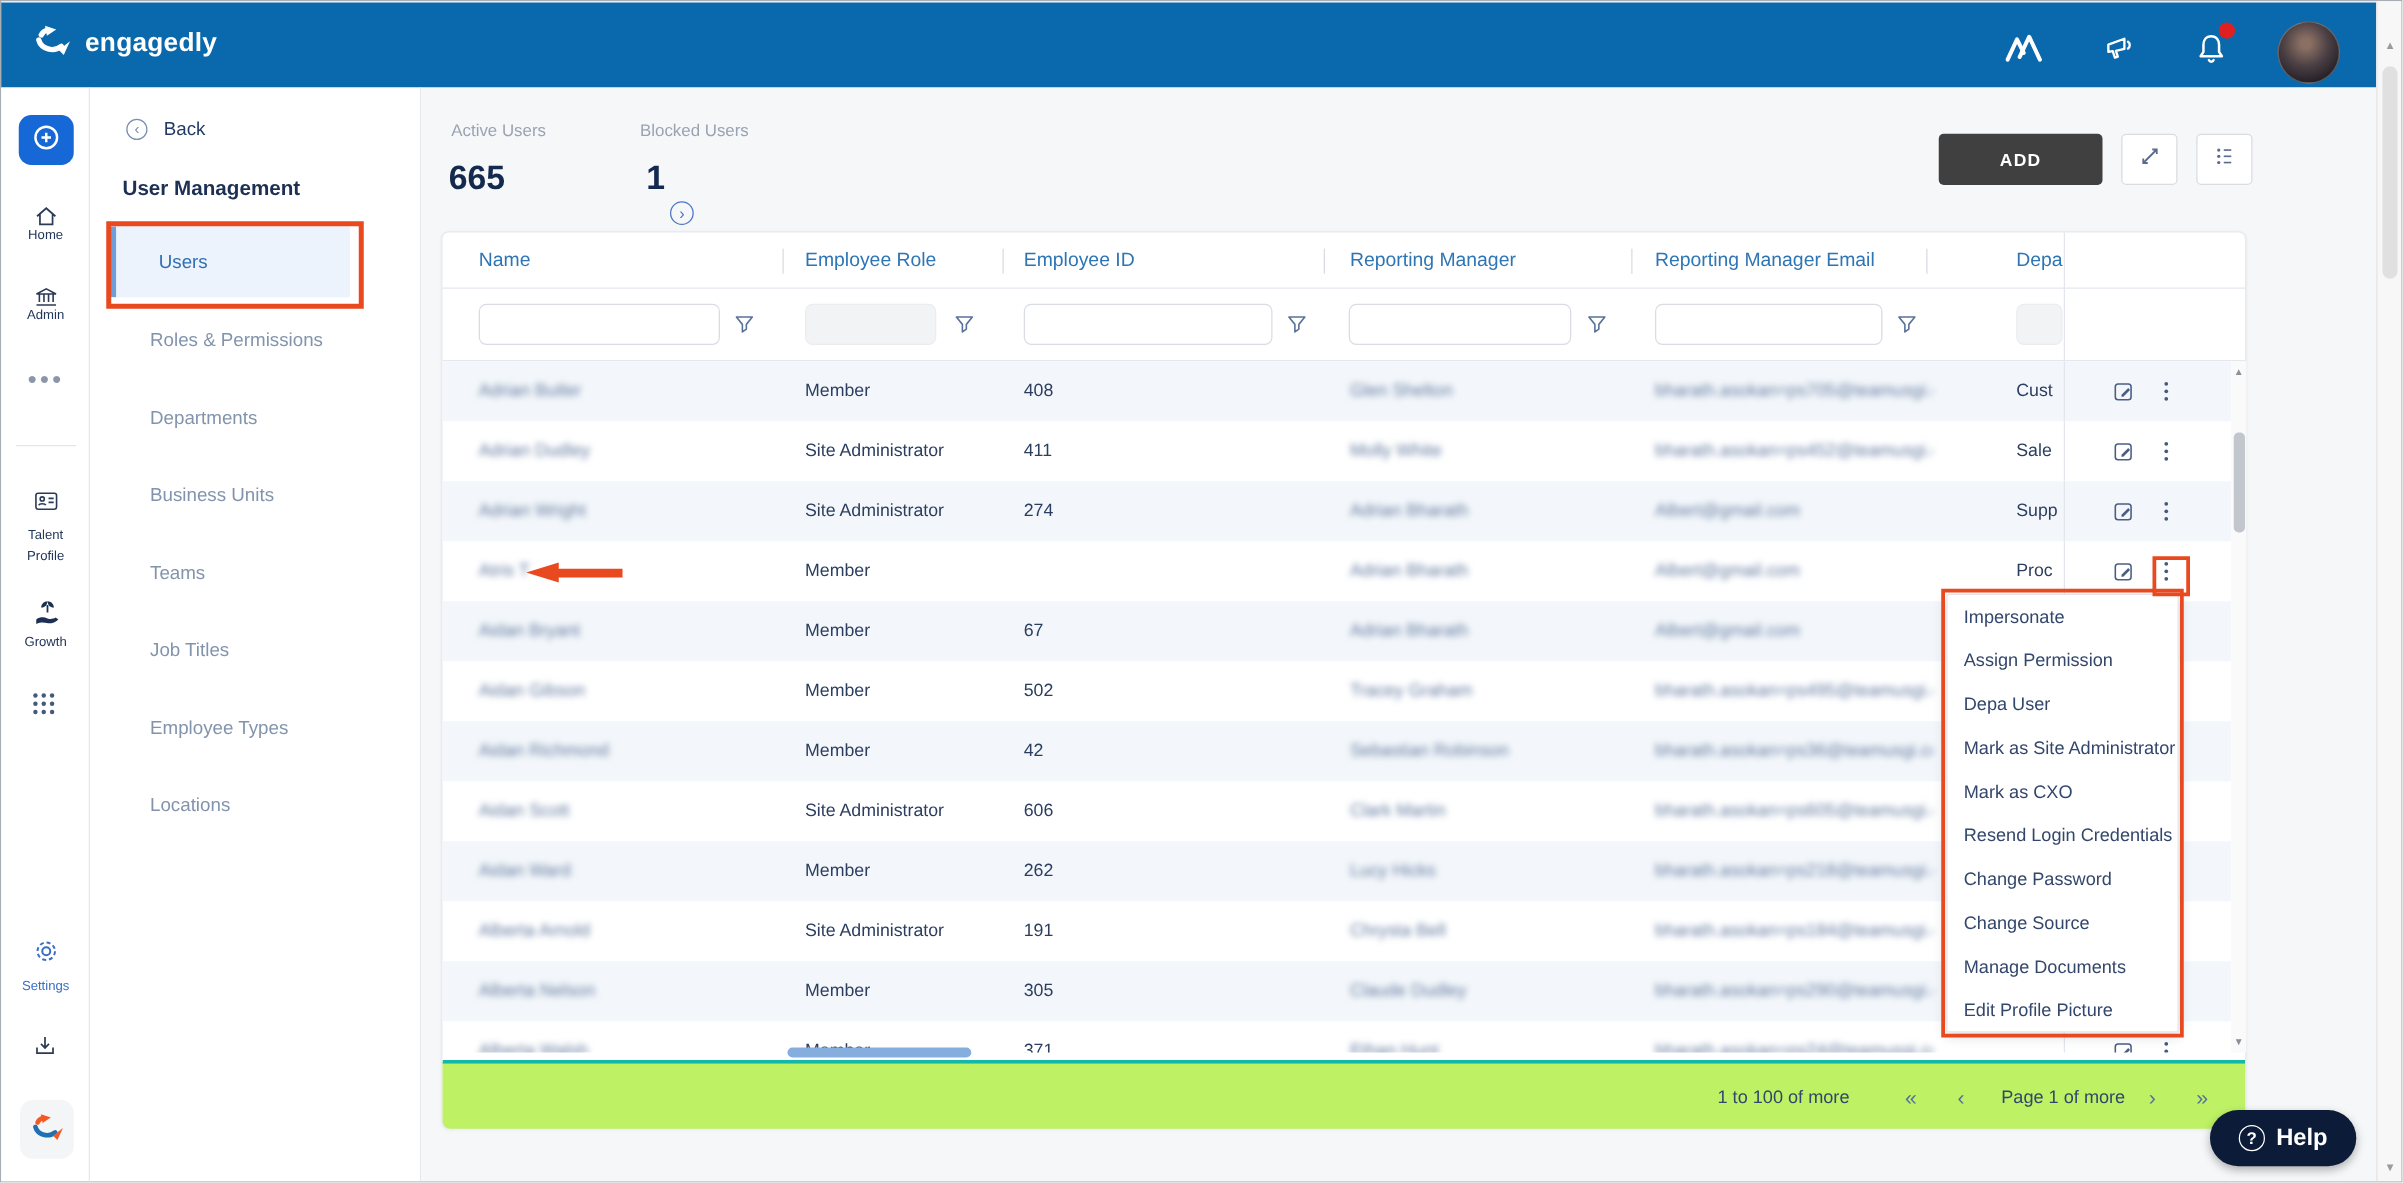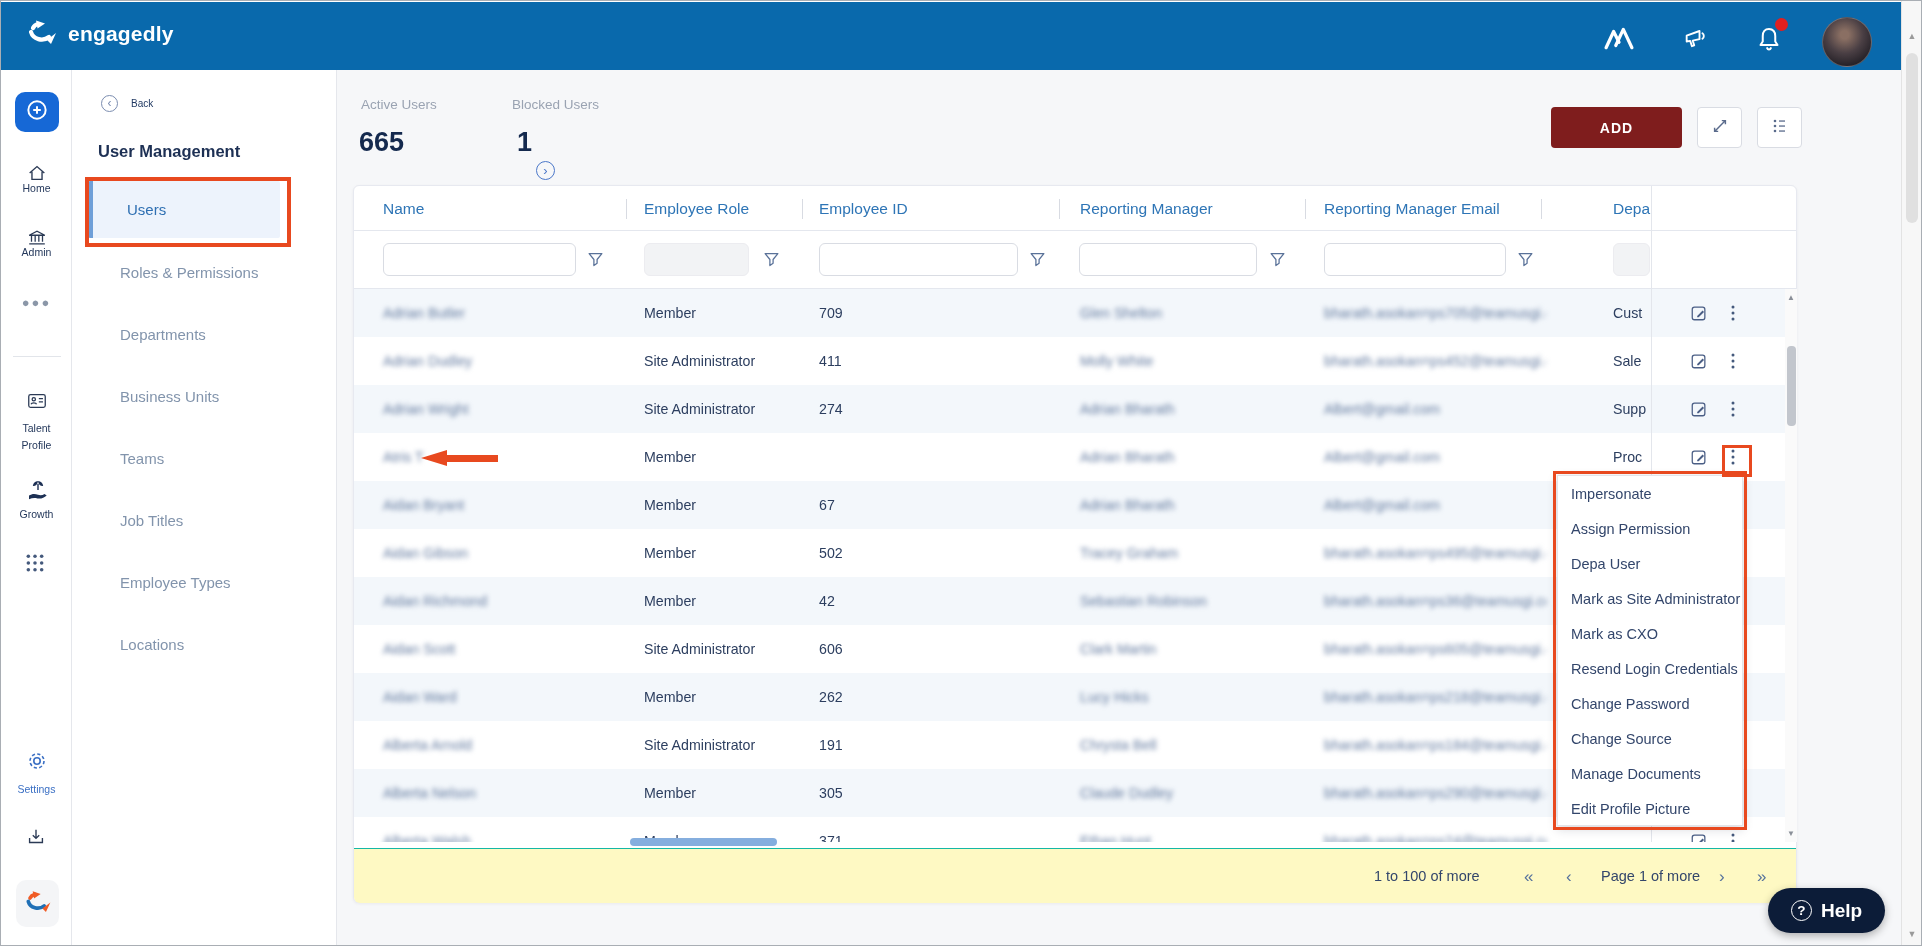--- a/index.html
+++ b/index.html
@@ -27,35 +27,35 @@
   .rail-div{position:absolute;left:12px;top:286px;width:48px;height:1px;background:#e2e5ea;}
   .dots3{position:absolute;left:0;top:225px;width:71px;text-align:center;color:#8b97a8;font-size:13px;letter-spacing:2px;cursor:pointer;}
   .brandmark{position:absolute;left:15px;top:810px;width:43px;height:47px;background:#f4f5f7;border-radius:10px;
              display:flex;align-items:center;justify-content:center;cursor:pointer;}
 
   
   .submenu{position:absolute;left:72px;top:70px;width:265px;height:875px;background:#fff;border-right:1px solid #e5e7ec;}
   .back-row{position:absolute;left:29px;top:25px;display:flex;align-items:center;gap:13px;cursor:pointer;}
   .circle-chev{width:17px;height:17px;border-radius:50%;border:1.4px solid #7b8db0;color:#7b8db0;
                display:flex;align-items:center;justify-content:center;font-size:12px;line-height:1;padding-bottom:1px;}
-  .back-label{font-size:10px;color:#223a63;}
+  .back-label{font-size:15px;color:#223a63;}
   .submenu-title{position:absolute;left:26px;top:72px;font-size:16.5px;font-weight:700;color:#1d3054;}
   .sub-list{position:absolute;left:0;top:111px;width:265px;}
   .sub-item{height:62px;display:flex;align-items:center;padding-left:48px;color:#8294ac;font-size:15px;cursor:pointer;}
   .sub-item.active{height:57px;margin:0 57px 3px 16px;background:#edf3fc;border-left:5px solid #6f9fd8;
                    padding-left:34px;color:#2e6fb2;border-radius:2px;}
 
   
   .main-bg{position:absolute;left:337px;top:70px;width:1564px;height:875px;background:#f6f7f9;}
   .stat-label{position:absolute;top:97px;font-size:13.5px;color:#9aa3b2;}
   .stat-value{position:absolute;top:127px;font-size:27px;font-weight:600;color:#14294e;}
   .blocked-chev{position:absolute;left:536px;top:161px;width:19px;height:19px;border-radius:50%;
                 border:1.5px solid #4b77c9;color:#4b77c9;display:flex;align-items:center;justify-content:center;
                 font-size:13px;padding-bottom:1px;cursor:pointer;}
-  .btn-add{position:absolute;left:1551px;top:107px;width:131px;height:41px;background:#7f1d1d;color:#fff;
+  .btn-add{position:absolute;left:1551px;top:107px;width:131px;height:41px;background:#404040;color:#fff;
            border:none;border-radius:4px;font-size:14px;font-weight:700;letter-spacing:1px;cursor:pointer;}
   .btn-sq{position:absolute;top:107px;width:45px;height:41px;background:#fff;border:1px solid #d9dce3;border-radius:4px;
           display:flex;align-items:center;justify-content:center;cursor:pointer;}
 
   
   .card{position:absolute;left:353px;top:185px;width:1444px;height:718px;background:#fff;
         border:1px solid #e7e9f0;border-radius:6px;box-shadow:0 1px 3px rgba(27,39,51,.06);}
   .thead{position:absolute;left:0;top:0;width:1442px;height:45px;border-bottom:1px solid #e4e7ee;}
   .th{position:absolute;top:0;height:45px;line-height:45px;font-size:15.5px;color:#2e75b6;white-space:nowrap;overflow:hidden;cursor:pointer;}
   .th-sep{position:absolute;top:13px;width:1px;height:20px;background:#d8dbe2;}
@@ -80,21 +80,21 @@
   .c-actions{position:absolute;left:1297px;top:0;width:134px;height:48px;border-left:1px solid #e3e6ec;}
   .icon-edit{position:absolute;left:38px;top:15px;width:18px;height:18px;cursor:pointer;}
   .icon-kebab{position:absolute;left:78px;top:15px;width:14px;height:18px;cursor:pointer;}
 
   .vscroll{position:absolute;left:1431px;top:103px;width:12px;height:553px;background:#fafafa;}
   .vs-arrow{position:absolute;left:0;width:12px;text-align:center;font-size:8px;color:#8a8f98;cursor:pointer;}
   .vs-thumb{position:absolute;left:1.5px;top:57px;width:9px;height:80px;background:#c2c6cd;border-radius:4px;cursor:pointer;}
   .hscroll{position:absolute;left:0;top:651px;width:1431px;height:10px;}
   .hs-thumb{position:absolute;left:276px;top:1px;width:147px;height:8px;background:#85aede;border-radius:4px;cursor:pointer;}
 
-  .pager{position:absolute;left:0;top:662px;width:1442px;height:55px;border-top:1px solid #14b8a6;background:#fef9c3;
+  .pager{position:absolute;left:0;top:662px;width:1442px;height:55px;border-top:3px solid #14b8a6;background:#bef264;
          border-radius:0 0 6px 6px;}
   .pg{position:absolute;top:0;height:55px;line-height:55px;font-size:14.5px;color:#33466b;white-space:nowrap;}
   .pg-ar{color:#54719c;font-size:17px;cursor:pointer;}
 
   
   .ctx-menu{position:absolute;left:1557px;top:475px;width:186px;height:351px;background:#fff;
             border:1px solid #e4e4e8;box-shadow:0 3px 10px rgba(20,35,60,.18);z-index:40;list-style:none;margin:0;padding:0;}
   .ctx-menu li{height:35.1px;display:flex;align-items:center;padding-left:13px;font-size:14.5px;color:#33466b;cursor:pointer;}
 
   
@@ -352,21 +352,21 @@
       </span>
       <div class="flt disabled" style="left:1259px;width:37px;"></div>
     </div>
     <div class="pin-sep-top"></div>
 
     <div class="tbody">
 
         <div class="trow">
           <div class="c c-name blur">Adrian Butler</div>
           <div class="c c-role">Member</div>
-          <div class="c c-id">709</div>
+          <div class="c c-id">408</div>
           <div class="c c-mgr blur">Glen Shelton</div>
           <div class="c c-email blur">bharath.asokan=ps705@teamusgi.com</div>
           <div class="c c-dept">Cust</div>
           <div class="c-actions">
             <span class="icon-edit">
               <svg width="18" height="18" viewBox="0 0 20 20">
                 <rect x="2.5" y="3.5" width="14" height="14" rx="2.5" fill="none" stroke="#4a5e85" stroke-width="1.4"></rect>
                 <path d="M8 13.2l6-6 1.6 1.6-6 6H8v-1.6z" fill="#4a5e85"></path>
               </svg>
             </span>

